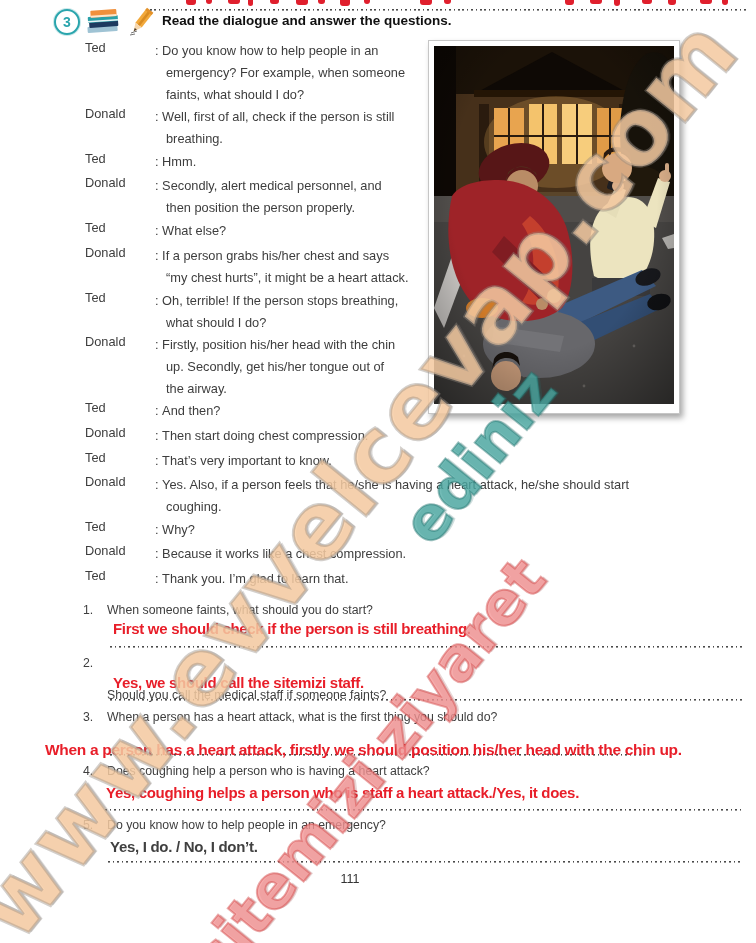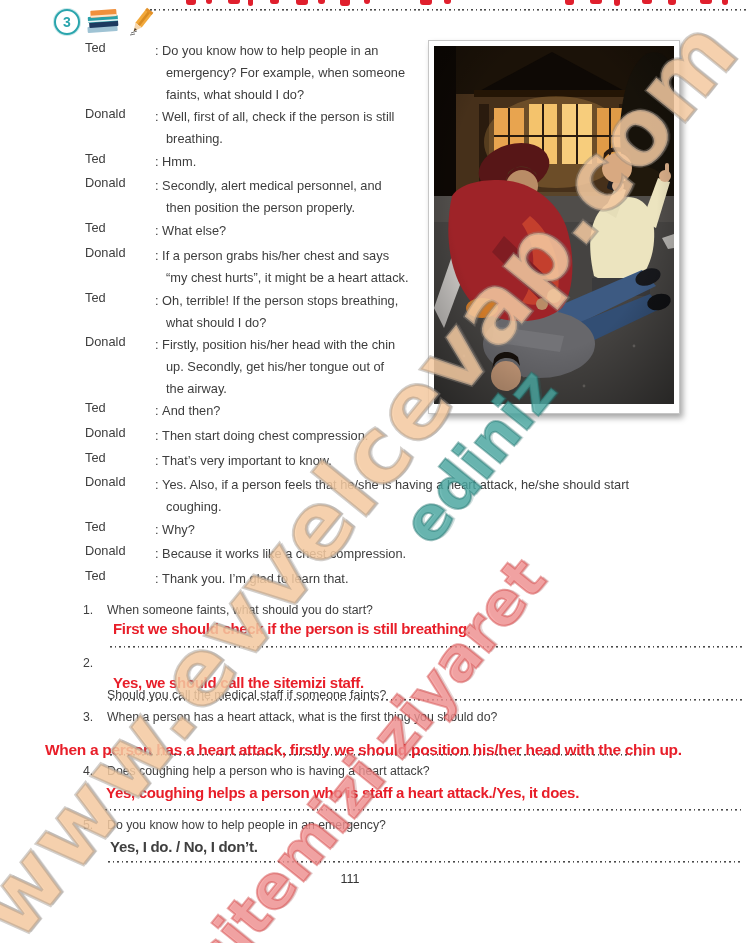--- a/index.html
+++ b/index.html
@@ -103,20 +103,21 @@
       <rect x="13" y="1" width="8" height="18" fill="#f2a93b"></rect>
       <rect x="16" y="1" width="2.5" height="18" fill="#d98c22"></rect>
       <polygon points="13,19 21,19 17,27" fill="#f6d7ae"></polygon>
       <polygon points="15.7,23.5 18.3,23.5 17,27" fill="#4a3a28"></polygon>
       <rect x="13" y="0" width="8" height="3" fill="#e2912a"></rect>
     </g>
     <path d="M7 26 L13 24" stroke="#777" stroke-width="1" fill="none"></path>
     <path d="M6 28 L11 27" stroke="#777" stroke-width="1" fill="none"></path>
   </svg>
 
+  <div class="instruction">Read the dialogue and answer the questions.</div>
 
   <div id="dialogue">
       <div class="dlg-row" style="top: 40px;">
         <span class="dlg-speaker">Ted</span>
         <div class="dlg-text narrow">:&nbsp;Do you know how to help people in an
 emergency? For example, when someone
 faints, what should I do?</div>
       </div>
       <div class="dlg-row" style="top: 106px;">
         <span class="dlg-speaker">Donald</span>

